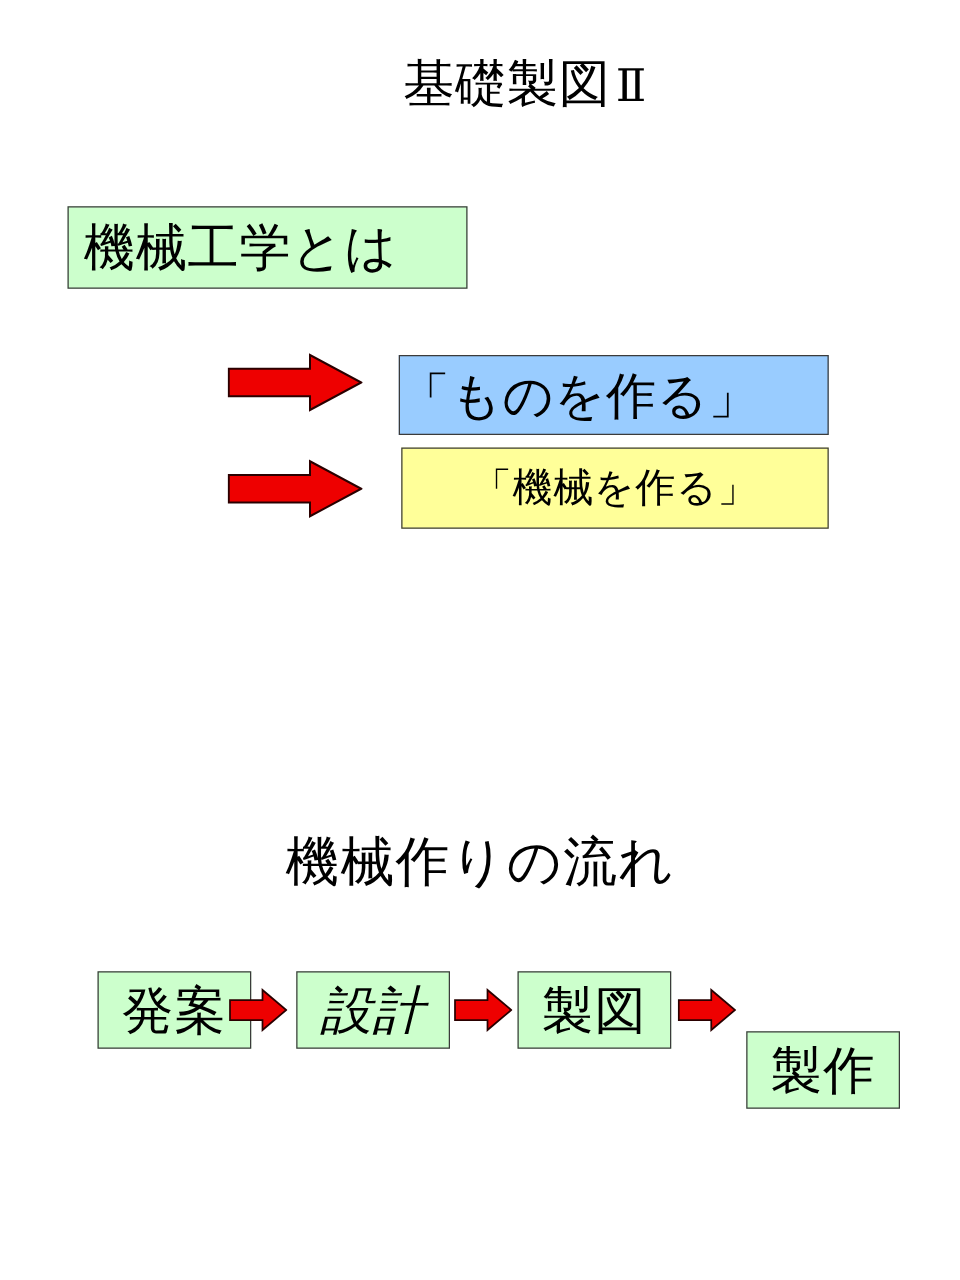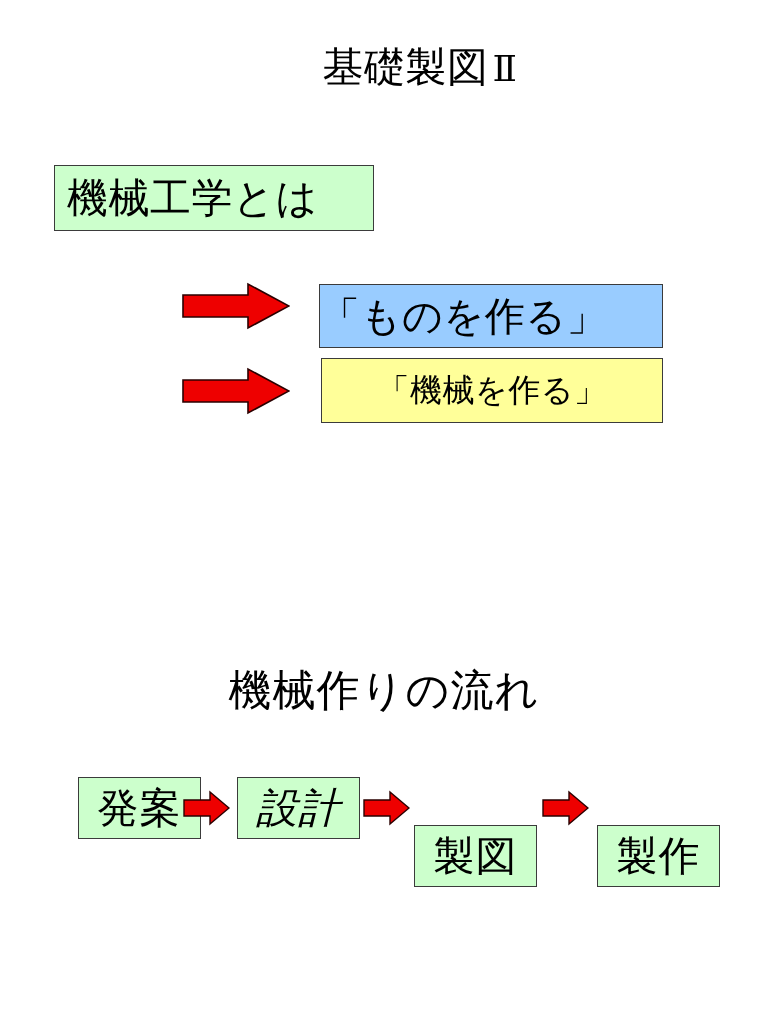--- a/index.html
+++ b/index.html
@@ -120,21 +120,21 @@
     box-sizing: border-box;
     display: flex;
     align-items: center;
     justify-content: center;
     font-size: 41px;
     letter-spacing: 1px;
     white-space: nowrap;
   }
   .flow-box.f1 { left: 51px; margin-left: 27px; }
   .flow-box.f2 { left: 237px; font-style: italic; }
-  .flow-box.f3 { left: 414px; margin-top: 48px; }
+  .flow-box.f3 { left: 414px; }
   .flow-box.f4 { left: 597px; margin-top: 48px; }
 
   .arrow-small {
     position: absolute;
     top: 790px;
     width: 47px;
     height: 36px;
   }
   .arrow-small.s1 { left: 183px; }
   .arrow-small.s2 { left: 363px; }

